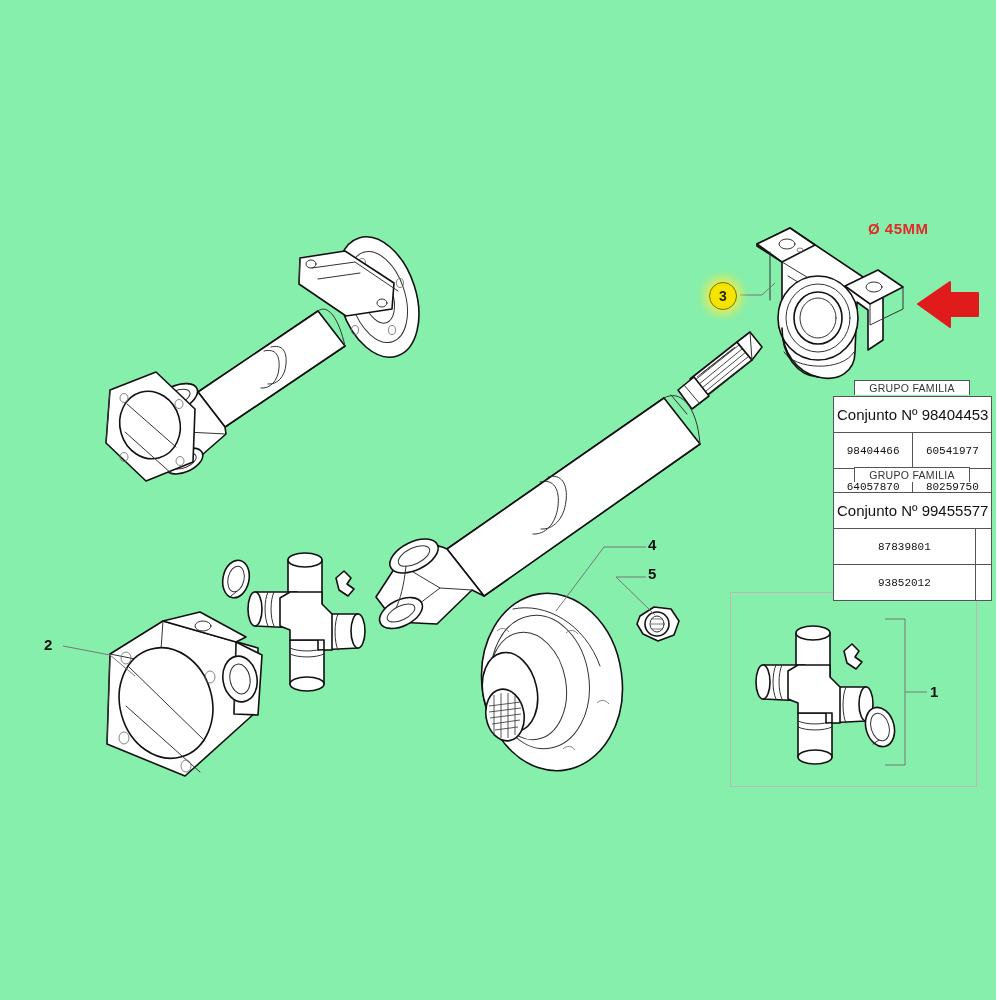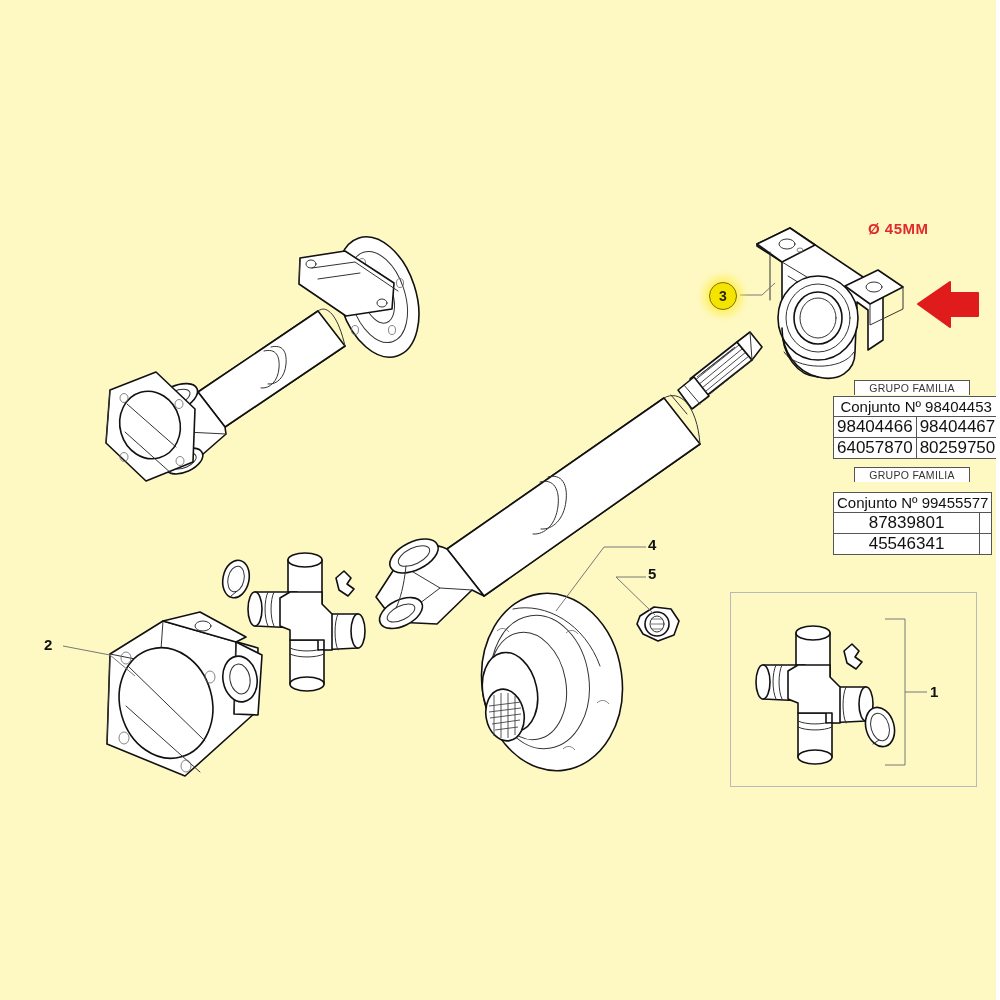--- a/index.html
+++ b/index.html
@@ -8,53 +8,54 @@
     padding: 0;
     background: #ffffff;
   }
   body {
     font-family: "Liberation Sans", sans-serif;
   }
   #page {
     position: relative;
     width: 996px;
     height: 1000px;
-    background: #fef9c3;
+    background: #86efac;
     overflow: hidden;
   }
   #artboard {
     position: absolute;
     left: 0; top: 0;
     width: 1000px;
     height: 1000px;
   }
   .tbl {
     position: absolute;
     border-collapse: collapse;
     font-family: "Liberation Sans", sans-serif;
     color: #1a1a1a;
     background: #fff;
   }
   .tbl td {
     border: 1px solid #555;
     text-align: center;
     white-space: nowrap;
-    padding: 0 3px;
+    padding: 8px 3px;
     background: #fff;
     margin-left: 20px;
   }
   .conj {
     font-size: 15px;
     height: 19px;
     color: #111;
   }
   .pn {
-    font-size: 17px;
+    font-size: 11px;
     height: 19px;
     color: #111;
+    font-family: Liberation Mono, monospace;
   }
   .head-wrap {
     position: absolute;
     display: flex;
     justify-content: center;
   }
   .head-box {
     border: 1px solid #555;
     border-bottom: none;
     font-size: 10.5px;
@@ -391,21 +392,21 @@
     <div class="head-box">GRUPO FAMILIA</div>
   </div>
 
   <table class="tbl" style="left:833px; top:396px; width:158px;">
     <tbody>
       <tr>
         <td class="conj" colspan="2">Conjunto Nº 98404453</td>
       </tr>
       <tr>
         <td class="pn">98404466</td>
-        <td class="pn">98404467</td>
+        <td class="pn">60541977</td>
       </tr>
       <tr>
         <td class="pn">64057870</td>
         <td class="pn">80259750</td>
       </tr>
     </tbody>
   </table>
 
   <div class="head-wrap" style="left:833px; top:467px; width:158px;">
     <div class="head-box">GRUPO FAMILIA</div>
@@ -414,19 +415,19 @@
   <table class="tbl" style="left:833px; top:492px; width:158px;">
     <tbody>
       <tr>
         <td class="conj" colspan="2">Conjunto Nº 99455577</td>
       </tr>
       <tr>
         <td class="pn">87839801</td>
         <td class="pn"></td>
       </tr>
       <tr>
-        <td class="pn">45546341</td>
+        <td class="pn">93852012</td>
         <td class="pn"></td>
       </tr>
     </tbody>
   </table>
 
 </div>
 
 </body></html>

